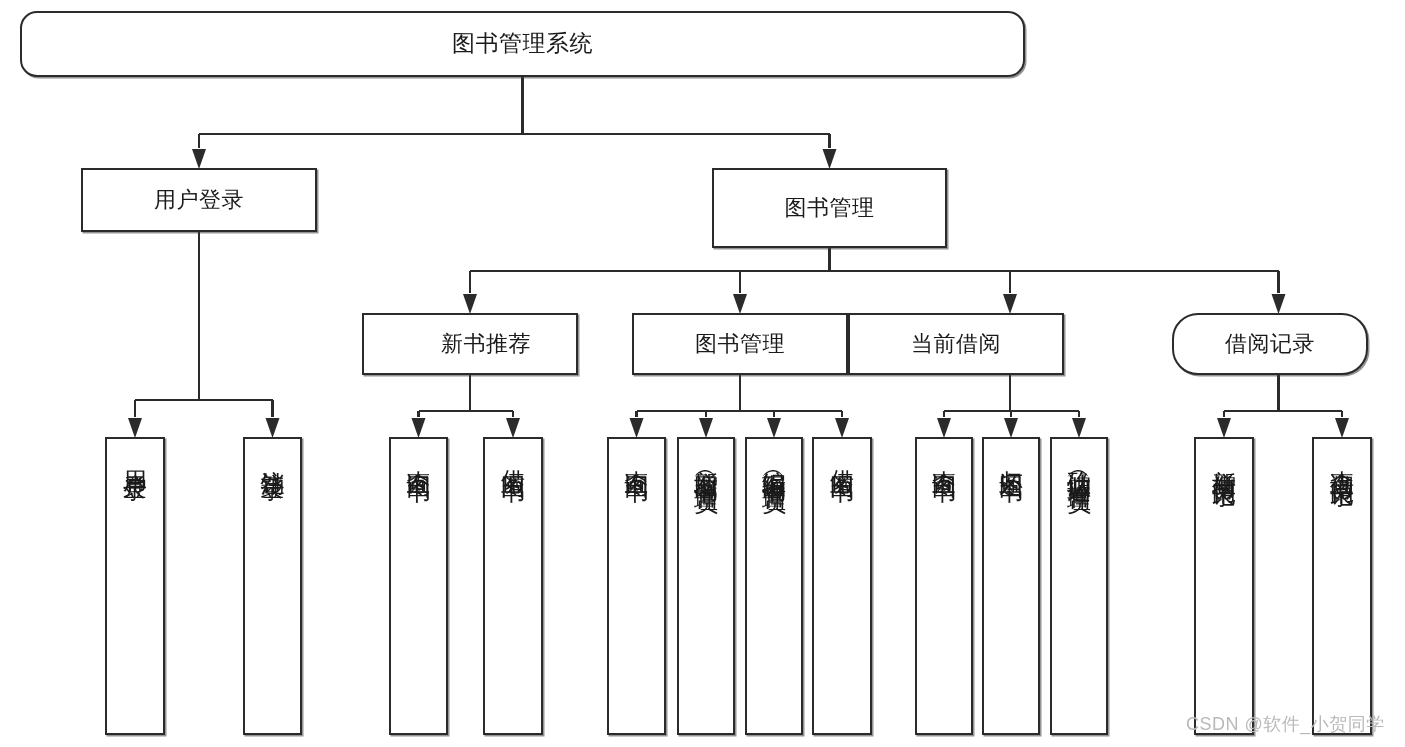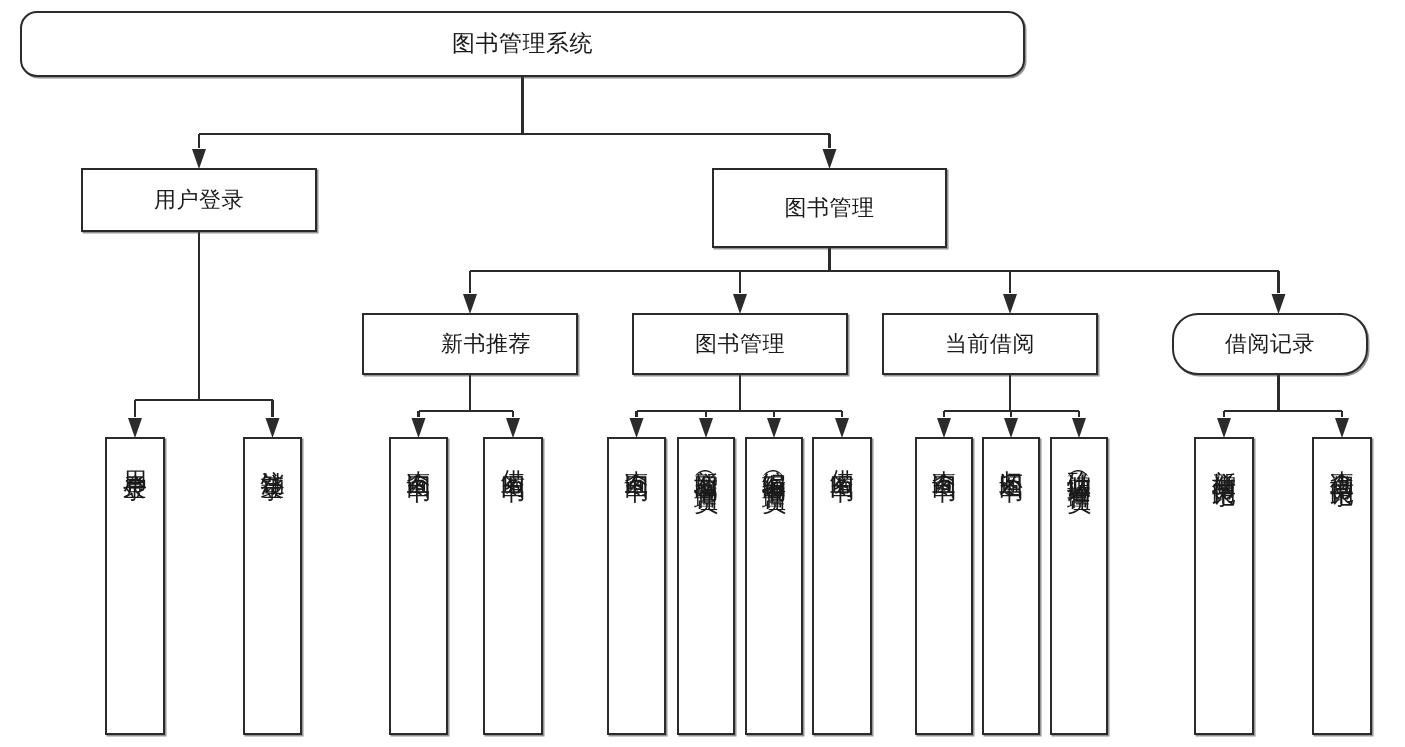--- a/index.html
+++ b/index.html
@@ -137,21 +137,21 @@
       </div>
       <div class="node horiz" style="left: 712px; top: 168px; width: 235px; height: 80px;">
         <span class="label">图书管理</span>
       </div>
       <div class="node horiz" style="left: 362px; top: 313px; width: 216px; height: 62px; padding-left: 32px;">
         <span class="label">新书推荐</span>
       </div>
       <div class="node horiz" style="left: 632px; top: 313px; width: 216px; height: 62px;">
         <span class="label">图书管理</span>
       </div>
-      <div class="node horiz" style="left: 882px; top: 313px; width: 216px; height: 62px;">
+      <div class="node horiz" style="left: 848px; top: 313px; width: 216px; height: 62px;">
         <span class="label">当前借阅</span>
       </div>
       <div class="node horiz" style="left: 1172px; top: 313px; width: 196px; height: 62px; border-radius: 26px;">
         <span class="label">借阅记录</span>
       </div>
       <div class="node vert" style="left: 105px; top: 437px; width: 60px; height: 298px;">
         <span class="label">用户登录</span>
       </div>
       <div class="node vert" style="left: 243px; top: 437px; width: 59px; height: 298px;">
         <span class="label">注销登录</span>
@@ -183,13 +183,14 @@
       <div class="node vert" style="left: 1050px; top: 437px; width: 58px; height: 298px;">
         <span class="label">确认归还（管理员）</span>
       </div>
       <div class="node vert" style="left: 1194px; top: 437px; width: 60px; height: 298px;">
         <span class="label">新增借阅记录</span>
       </div>
       <div class="node vert" style="left: 1312px; top: 437px; width: 60px; height: 298px;">
         <span class="label">查询借阅记录</span>
       </div>
     </div>
+  <div class="watermark">CSDN @软件_小贺同学</div>
 </div>
 
 </body></html>

